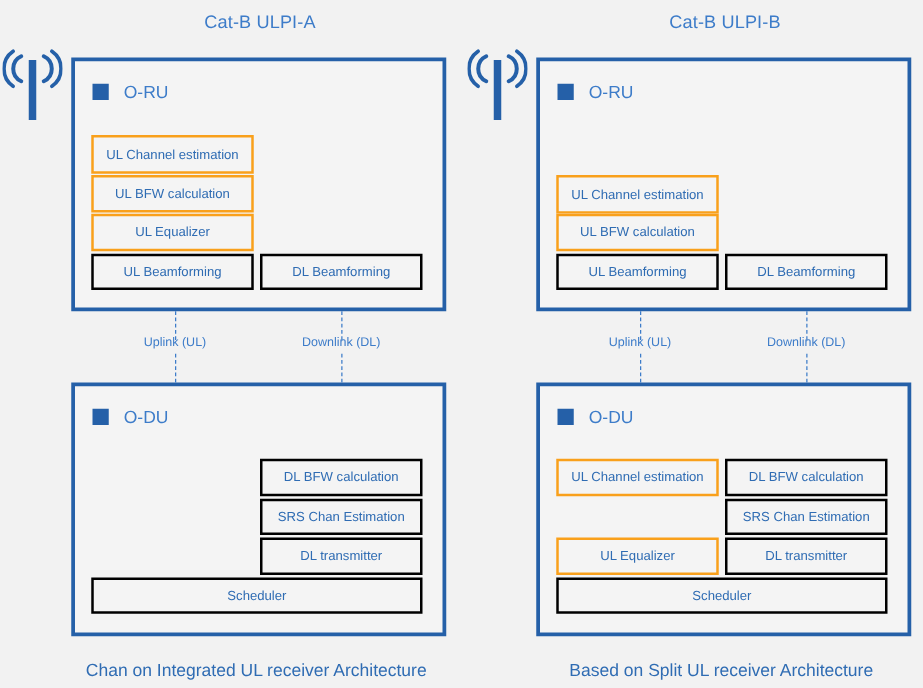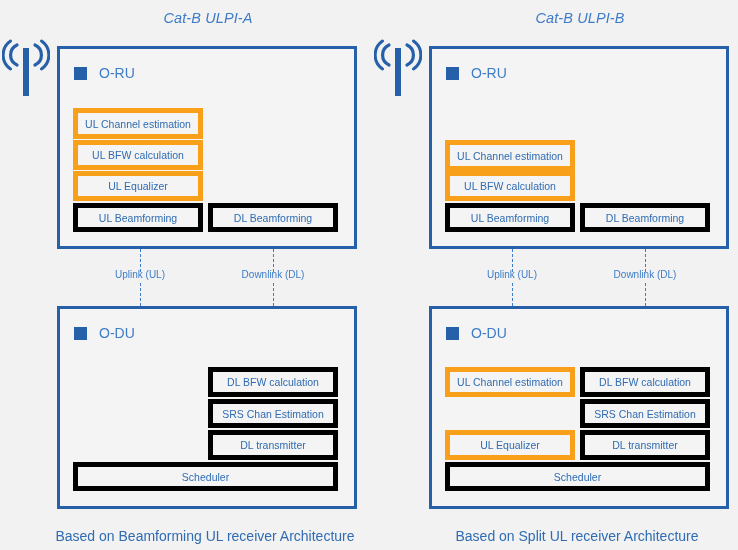--- a/index.html
+++ b/index.html
@@ -9,21 +9,20 @@
     font-family: "Liberation Sans", sans-serif;
     overflow: hidden;
   }
   .canvas { position: relative; width: 738px; height: 550px; background: #f2f2f2; }
 
   .col-title {
     position: absolute; top: 10px; height: 20px;
     text-align: center;
     font-size: 14.5px; color: #3d7cc9; letter-spacing: .1px;
     white-space: nowrap;
-    font-style: italic;
   }
   #title-a { left: 48px; width: 320px; }
   #title-b { left: 420px; width: 320px; }
 
   .footer-note {
     position: absolute; top: 528px; height: 20px;
     text-align: center;
     font-size: 14px; color: #2f6cb3;
     white-space: nowrap;
   }
@@ -54,21 +53,21 @@
   .hdr-square { width: 13px; height: 13px; background: #2560a8; display:block; }
   .hdr-label  { font-size: 14px; color: #3d7cc9; white-space: nowrap; }
 
   
   .fn {
     position: absolute;
     display: flex; align-items: center; justify-content: center;
     background: #f4f4f4;
     font-size: 10.5px; color: #2f6cb3;
     text-align: center; white-space: nowrap;
-    border: 5px solid #000000;
+    border: 2px solid #000000;
   }
   .fn.orange { border-color: #f9a01b; }
 
   
   .dashed {
     position: absolute; width: 0; border-left: 1.5px dashed #3d7cc9;
   }
   .link-label {
     position: absolute; height: 16px; font-size: 10px; color: #3d7cc9;
     text-align: center; white-space: nowrap;
@@ -98,21 +97,21 @@
     </div>
   </div>
 
   <div class="panel" id="panel-odu-a">
     <div class="panel-header">
       <span class="hdr-square"></span>
       <span class="hdr-label">O-DU</span>
     </div>
   </div>
 
-  <div class="footer-note" id="note-a">Based on Beamforming UL receiver Architecture</div>
+  <div class="footer-note" id="note-a">Chan on Integrated UL receiver Architecture</div>
 
   <div class="col-title" id="title-b">Cat-B ULPI-B</div>
 
   <div class="antenna" id="antenna-b">
     <svg viewBox="0 0 48 58" xmlns="http://www.w3.org/2000/svg">
       <rect x="21" y="10" width="6" height="48" fill="#2560a8"></rect>
       <path d="M15 7 A 11 11 0 0 0 15 27" stroke="#2560a8" stroke-width="3.2" fill="none" stroke-linecap="round"></path>
       <path d="M33 7 A 11 11 0 0 1 33 27" stroke="#2560a8" stroke-width="3.2" fill="none" stroke-linecap="round"></path>
       <path d="M8.5 3 A 17 17 0 0 0 8.5 31" stroke="#2560a8" stroke-width="3" fill="none" stroke-linecap="round"></path>
       <path d="M39.5 3 A 17 17 0 0 1 39.5 31" stroke="#2560a8" stroke-width="3" fill="none" stroke-linecap="round"></path>

